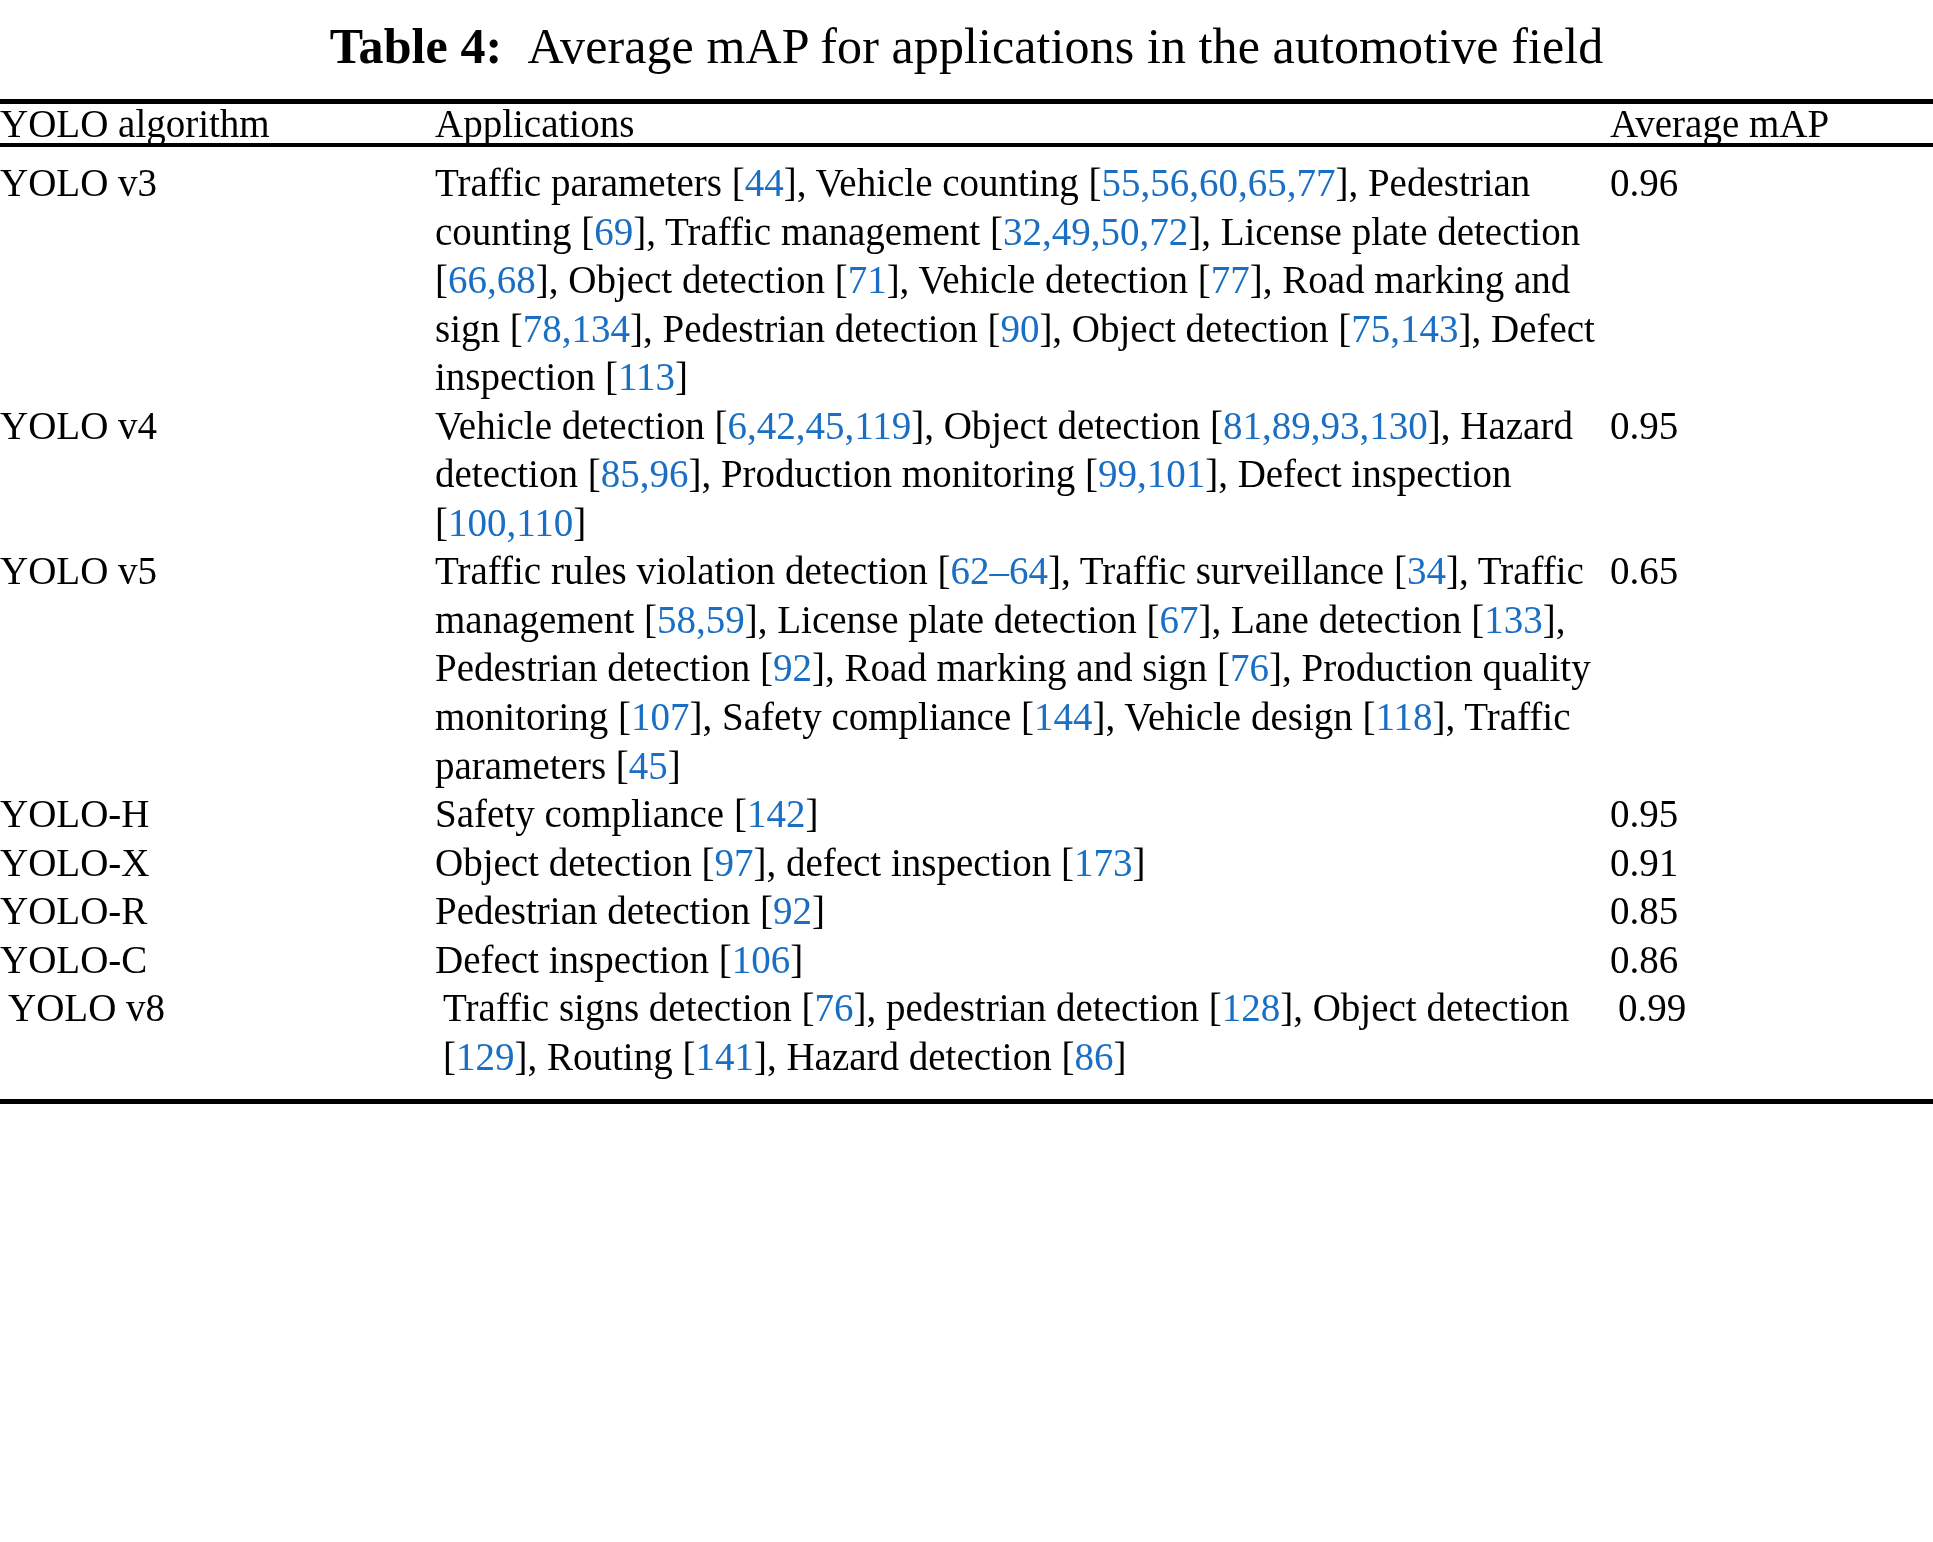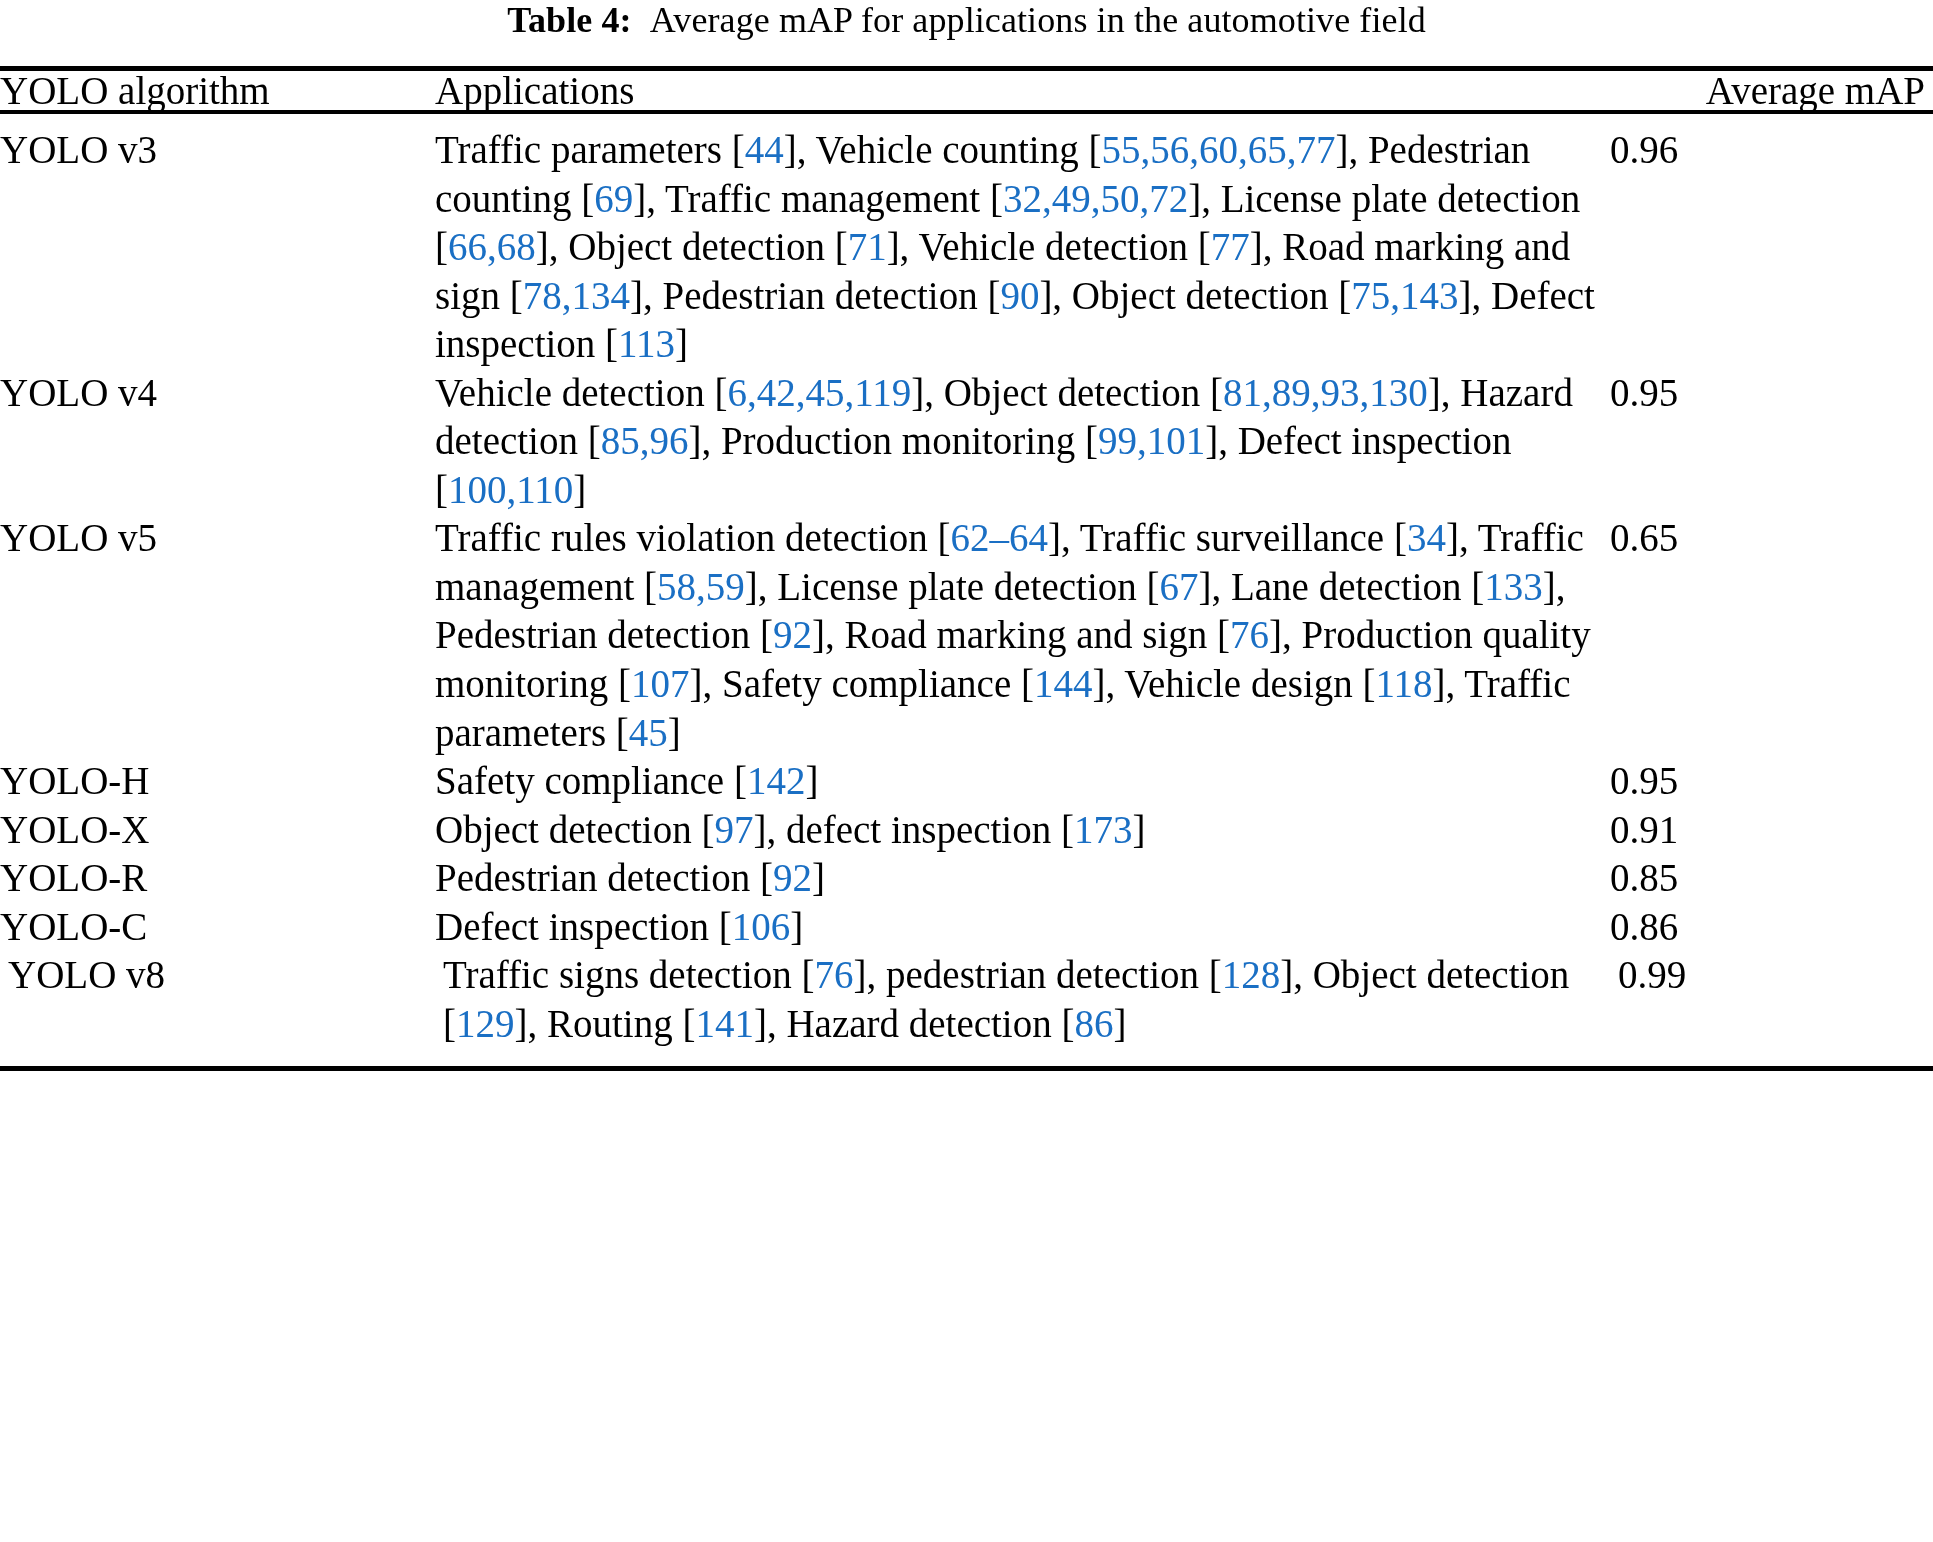--- a/index.html
+++ b/index.html
@@ -16,23 +16,23 @@
   }
   .page {
     position: relative;
     width: 1933px;
     height: 1542px;
     box-sizing: border-box;
   }
   
   .caption {
     text-align: center;
-    font-size: 36px;
+    font-size: 50px;
     line-height: 1.0;
-    padding-top: 2px;
+    padding-top: 21px;
     letter-spacing: 0.1px;
     white-space: nowrap;
   }
   .caption .cap-label {
     font-weight: bold;
   }
   .caption .cap-text {
     font-weight: normal;
   }
   
@@ -65,21 +65,20 @@
     text-align: left;
     font-weight: normal;
   }
   thead th {
     font-size: 39px;
     line-height: 1.0;
     padding-top: 14px;
     padding-bottom: 18px;
   }
   thead th.h-map {
-    text-align: right;
     padding-right: 8px;
   }
   tbody td {
     line-height: 1.245;
     padding-top: 2px;
     padding-bottom: 2px;
   }
   tbody tr:first-child td { padding-top: 12px; }
   tbody tr:last-child  td { padding-bottom: 10px; padding-left: 8px; }
 

